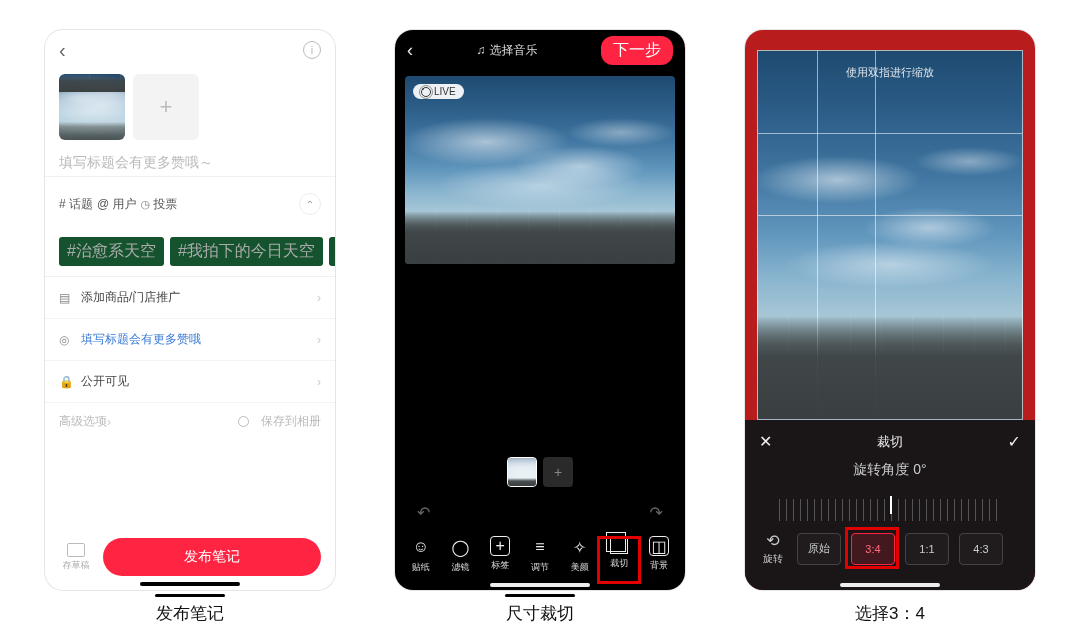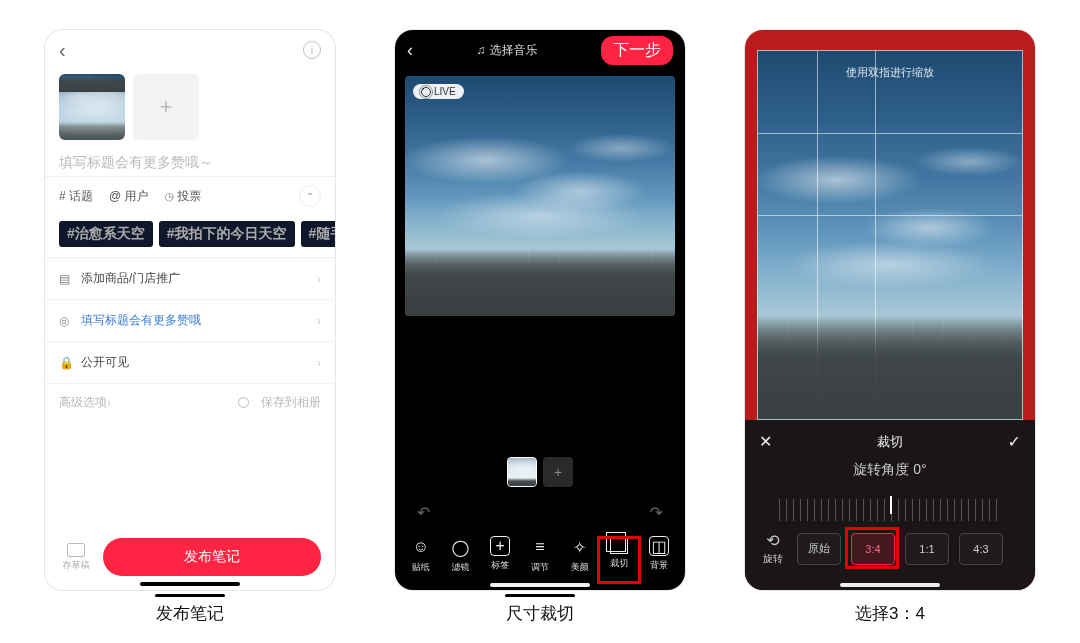--- a/index.html
+++ b/index.html
@@ -66,30 +66,30 @@
   .thumb::after{content:"";position:absolute;inset:0;background:
     radial-gradient(ellipse 40px 18px at 30% 40%, rgba(255,255,255,0.6), transparent 60%),
     radial-gradient(ellipse 30px 14px at 70% 55%, rgba(255,255,255,0.5), transparent 60%);
   }
   .thumb-add {
     background:#f3f3f3; display:flex;align-items:center;justify-content:center;color:#bbb;font-size:22px;font-weight:300;
   }
   .s1-title-ph { padding: 4px 14px; color:#bbb; font-size:14px; }
   .s1-body-ph { padding: 8px 14px 60px; color:#ccc; font-size:12px; }
   .s1-tagrow {
-    display:flex; align-items:center; gap:16px; padding: 8px 14px; border-top:1px solid #f0f0f0; font-size:12px; color:#555;
+    display:flex; align-items:center; gap:4px; padding: 16px 14px; border-top:1px solid #f0f0f0; font-size:12px; color:#555;
   }
   .tag-chip { display:flex; align-items:center; gap:3px; }
   .tag-chip .ic { font-size:11px; color:#888; }
   .collapse { margin-left:auto; width:22px;height:22px;border:1px solid #eee;border-radius:50%;display:flex;align-items:center;justify-content:center;font-size:10px;color:#999;}
   .s1-sugrow {
     display:flex; gap:6px; padding:6px 14px 10px; overflow:hidden; border-bottom:1px solid #f0f0f0;
   }
   .sug {
-    font-size:14px; color:#aaa; background:#0f172a; padding:4px 8px; border-radius:3px; white-space:nowrap;font-weight:bold;
+    font-size:16px; color:#aaa; background:#14532d; padding:4px 8px; border-radius:3px; white-space:nowrap;
   }
   .s1-row {
     display:flex; align-items:center; padding:12px 14px; border-bottom:1px solid #f3f3f3; font-size:12px; color:#444;
   }
   .s1-row .ic { width:16px; margin-right:6px; color:#888; font-size:12px;}
   .s1-row.blue { color:#3a7bd5; }
   .s1-row .chev { margin-left:auto; color:#ccc; font-size:12px;}
   .s1-adv {
     display:flex; align-items:center; padding:10px 14px; font-size:12px; color:#bbb;
   }
@@ -133,21 +133,21 @@
   .s2 { background:#000; display:flex; flex-direction:column; }
   .s2-top{
     height:40px; display:flex;align-items:center;padding:0 12px;color:#eee;font-size:12px;
   }
   .s2-top .back{font-size:18px;color:#eee;}
   .s2-top .mus{flex:1;text-align:center;display:flex;align-items:center;justify-content:center;gap:4px;color:#ddd;}
   .s2-top .next{
     background:#ff2442;color:#fff;font-size:16px;padding:4px 12px;border-radius:12px;
   }
   .s2-img{
-    margin:6px 10px; height:240px; border-radius:4px; position:relative;
+    margin:6px 10px; height:188px; border-radius:4px; position:relative;
   }
   .live-badge{
     position:absolute;top:8px;left:8px;background:rgba(255,255,255,0.92);
     border-radius:10px;padding:2px 8px;font-size:10px;color:#333;display:flex;align-items:center;gap:3px;
   }
   .live-badge .dot{width:10px;height:10px;border:1.5px solid #333;border-radius:50%;position:relative;}
   .live-badge .dot::before,.live-badge .dot::after{content:"";position:absolute;border:1px solid #333;border-radius:50%;}
   .live-badge .dot::before{inset:-3px;opacity:.5;}
   .s2-thumbrow{
     margin-top:auto; display:flex;gap:6px;justify-content:center;padding:10px 0;

